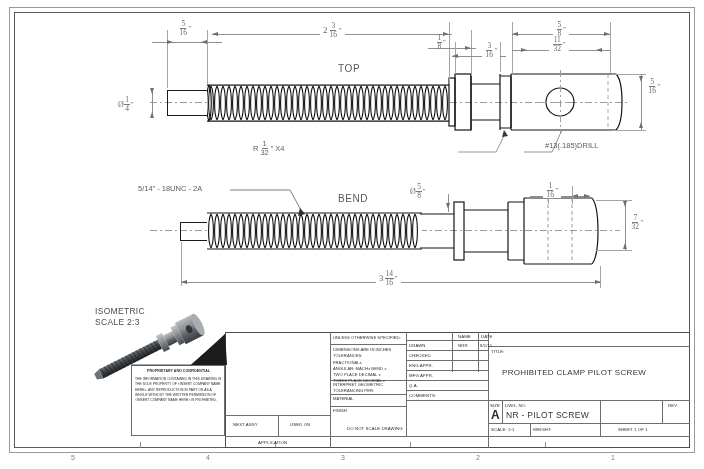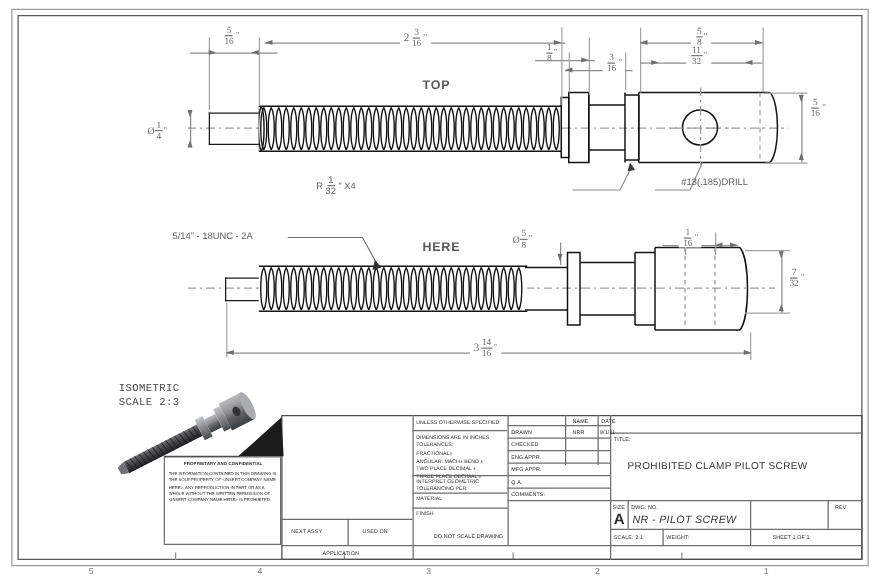--- a/index.html
+++ b/index.html
@@ -81,21 +81,20 @@
   }
   .frac .num { border-bottom: 1px solid #7a7a7a; padding: 0 1px; }
   .frac .den { padding: 0 1px; }
   .whole { font-size: 9px; margin-right: 0.5px; }
   .inchmk { font-size: 7px; vertical-align: top; }
   .viewlabel {
     position: absolute;
     font-size: 10px; color: #595959;
     letter-spacing: 0.6px;
     font-family: "Liberation Sans", sans-serif;
-    font-weight: bold;
   }
   .note {
     position: absolute;
     font-size: 7.5px; color: #5d5d5d;
     font-family: "Liberation Sans", sans-serif;
     white-space: nowrap;
     display: flex; align-items: center;
   }
   
   .thread {
@@ -111,21 +110,21 @@
   .tblabel {
     position: absolute; font-size: 4.3px; color: #2b2b2b;
     letter-spacing: 0.1px; white-space: nowrap;
   }
   .tb-title-val {
     position: absolute; font-size: 8px; color: #333;
     letter-spacing: 0.3px; white-space: nowrap;
   }
   .tb-dwg-val {
     position: absolute; font-size: 8.5px; color: #333;
-    letter-spacing: 0.3px; white-space: nowrap; font-style: italic;
+    letter-spacing: 0.3px; white-space: nowrap;
   }
   .tb-size-val {
     position: absolute; font-size: 12px; color: #2b2b2b;
     font-weight: bold; letter-spacing: 0px;
   }
   .prop {
     position: absolute; font-size: 3.4px; color: #2b2b2b;
     line-height: 1.55; white-space: pre-line; width: 88px;
   }
   .prophdr {
@@ -428,21 +427,21 @@
   </svg>
 
   <div class="note" style="left:138px;top:184px;">5/14” - 18UNC - 2A</div>
   <svg style="position:absolute;left:230px;top:186px;width:170px;height:32px;" viewBox="0 0 170 32">
     <g stroke="#6f6f6f" stroke-width="0.9" fill="none">
       <path d="M0 4 H60 L72 26"></path>
     </g>
     <path d="M70 22 l5 6 l-7 2 z" fill="#2e2e2e"></path>
   </svg>
 
-  <div class="viewlabel" style="left:338px;top:193px;">HERE</div>
+  <div class="viewlabel" style="left:338px;top:193px;">BEND</div>
 
   <div class="dim" style="left:410px;top:183px;">
     <span style="font-size:8px;">Ø</span>
       <span class="frac">
         <span class="num">5</span>
         <span class="den">8</span>
       </span>
       <span class="inchmk">”</span>
   </div>
   <div class="dimln v" style="left:448px;top:194px;height:18px;"></div>
@@ -481,21 +480,21 @@
   <div class="arrow r" style="left:595px;top:279.5px;"></div>
   <div class="dim" style="left:376px;top:270px;background:#fff;padding:0 3px;">
     <span class="whole">3</span>
       <span class="frac">
         <span class="num">14</span>
         <span class="den">16</span>
       </span>
       <span class="inchmk">”</span>
   </div>
 
-  <div class="isolabel" style="left:95px;top:306px;font-family:Liberation Mono, monospace;">ISOMETRIC
+  <div class="isolabel" style="left:95px;top:306px;">ISOMETRIC
 SCALE 2:3</div>
   <svg style="position:absolute;left:80px;top:305px;width:160px;height:80px;" viewBox="0 0 160 80">
     <defs>
       <linearGradient id="gmet" x1="0" y1="0" x2="0" y2="1">
         <stop offset="0%" stop-color="#b9bcc0"></stop>
         <stop offset="38%" stop-color="#8d9196"></stop>
         <stop offset="62%" stop-color="#5e6266"></stop>
         <stop offset="100%" stop-color="#3a3d41"></stop>
       </linearGradient>
       <linearGradient id="gdark" x1="0" y1="0" x2="0" y2="1">

